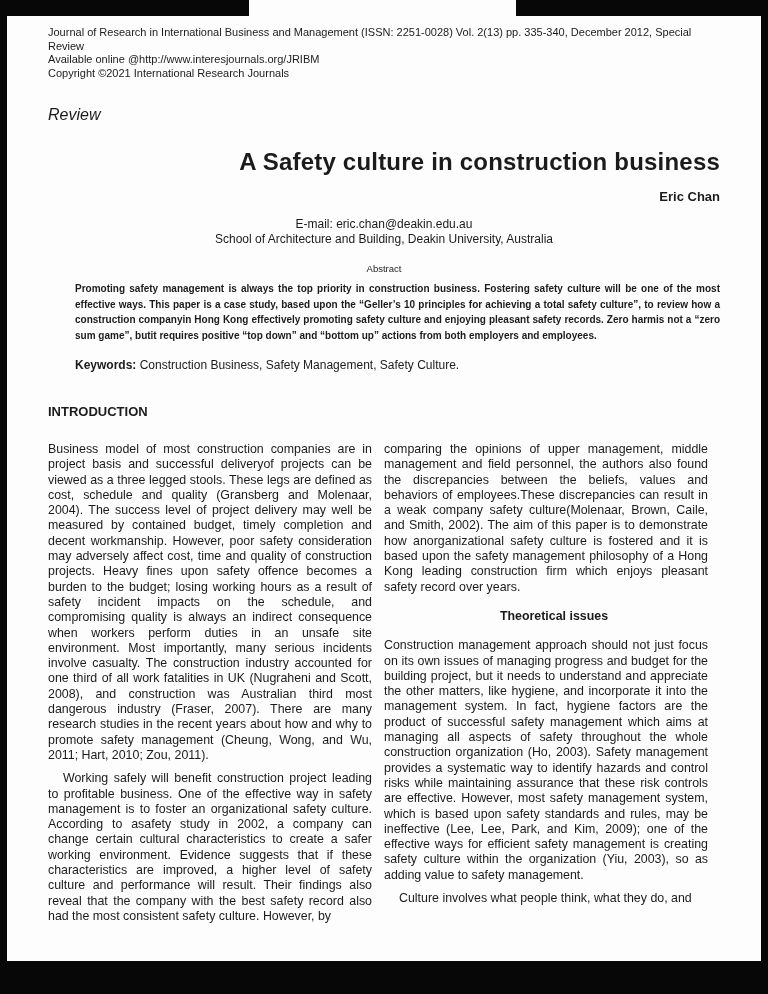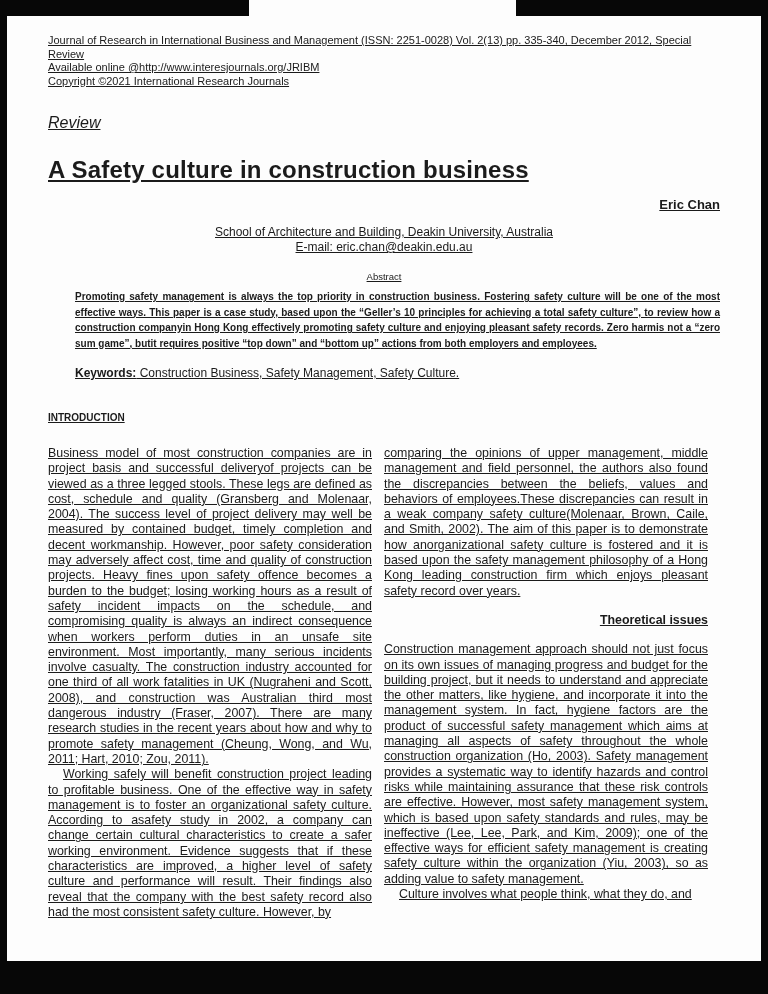--- a/index.html
+++ b/index.html
@@ -16,57 +16,56 @@
   .bar { position: absolute; background: #070707; }
   .bar.top-left  { left: 0;   top: 0;   width: 249px; height: 16px; }
   .bar.top-right { left: 516px; top: 0; width: 252px; height: 16px; }
   .bar.left-edge  { left: 0;   top: 0; width: 7px;  height: 962px; }
   .bar.right-edge { left: 761px; top: 0; width: 7px; height: 962px; }
   .bar.bottom { left: 0; top: 961px; width: 768px; height: 33px; }
 
   .content {
     position: absolute;
     left: 48px;
-    top: 34px;
+    top: 26px;
     width: 672px;
-    text-decoration: underline;
   }
   .journal-header { font-size: 11px; line-height: 13.5px; margin: 0; }
   .review-label { margin: 26px 0 0 0; font-style: italic; font-size: 16px; }
   .paper-title {
     margin: 24px 0 0 0;
-    text-align: left;
+    text-align: right;
     font-size: 24px;
     font-weight: bold;
     letter-spacing: 0.2px;
   }
   .author-name { margin: 13px 0 0 0; text-align: right; font-size: 13px; font-weight: bold; }
   .affiliation-block { margin: 13px 0 0 0; text-align: center; font-size: 12px; line-height: 15px; }
   .abstract-heading { margin: 16px 0 0 0; text-align: center; font-size: 9.5px; }
   .abstract-text {
     margin: 7px 0 0 0;
     padding-left: 27px;
     font-size: 10px;
     font-weight: bold;
     line-height: 15.5px;
     text-align: justify;
   }
   .keywords-line { margin: 15px 0 0 0; padding-left: 27px; font-size: 12px; }
   .keywords-line b { font-weight: bold; }
-  .intro-heading { margin: 32px 0 0 0; font-size: 10px; font-weight: bold; }
+  .intro-heading { margin: 32px 0 0 0; font-size: 13px; font-weight: bold; }
   .columns { display: flex; gap: 12px; margin-top: 23px; }
   .col {
     width: 324px;
     font-size: 12.4px;
     line-height: 15.3px;
     text-align: justify;
   }
   .col p { margin: 0; }
-  .col p.indent { text-indent: 15px; }
-  .col .sub-heading { font-weight: bold; margin: 14px 0 14px 16px; text-align: right; }
+  .col p.indent { text-indent: 15px; margin-top: 8px; }
+  .col .sub-heading { font-weight: bold; margin: 14px 0 14px 16px; text-align: center; }
 </style>
 </head>
 <body>
 
 <div class="page">
 
   <div class="bar top-left"></div>
   <div class="bar top-right"></div>
   <div class="bar left-edge"></div>
   <div class="bar right-edge"></div>
@@ -81,22 +80,22 @@
       <p class="journal-header">Copyright ©2021 International Research Journals</p>
     </div>
 
     <p class="review-label">Review</p>
 
     <h1 class="paper-title">A Safety culture in construction business</h1>
 
     <p class="author-name">Eric Chan</p>
 
     <div class="affiliation-block">
+      <div>E-mail: eric.chan@deakin.edu.au</div>
       <div>School of Architecture and Building, Deakin University, Australia</div>
-      <div>E-mail: eric.chan@deakin.edu.au</div>
     </div>
 
     <p class="abstract-heading">Abstract</p>
 
     <p class="abstract-text">Promoting safety management is always the top priority in construction business. Fostering safety culture will be one of the most effective ways. This paper is a case study, based upon the “Geller’s 10 principles for achieving a total safety culture”, to review how a construction companyin Hong Kong effectively promoting safety culture and enjoying pleasant safety records. Zero harmis not a “zero sum game”, butit requires positive “top down” and “bottom up” actions from both employers and employees.</p>
 
     <p class="keywords-line"><b>Keywords:</b><span> Construction Business, Safety Management, Safety Culture.</span></p>
 
     <p class="intro-heading">INTRODUCTION</p>
 

